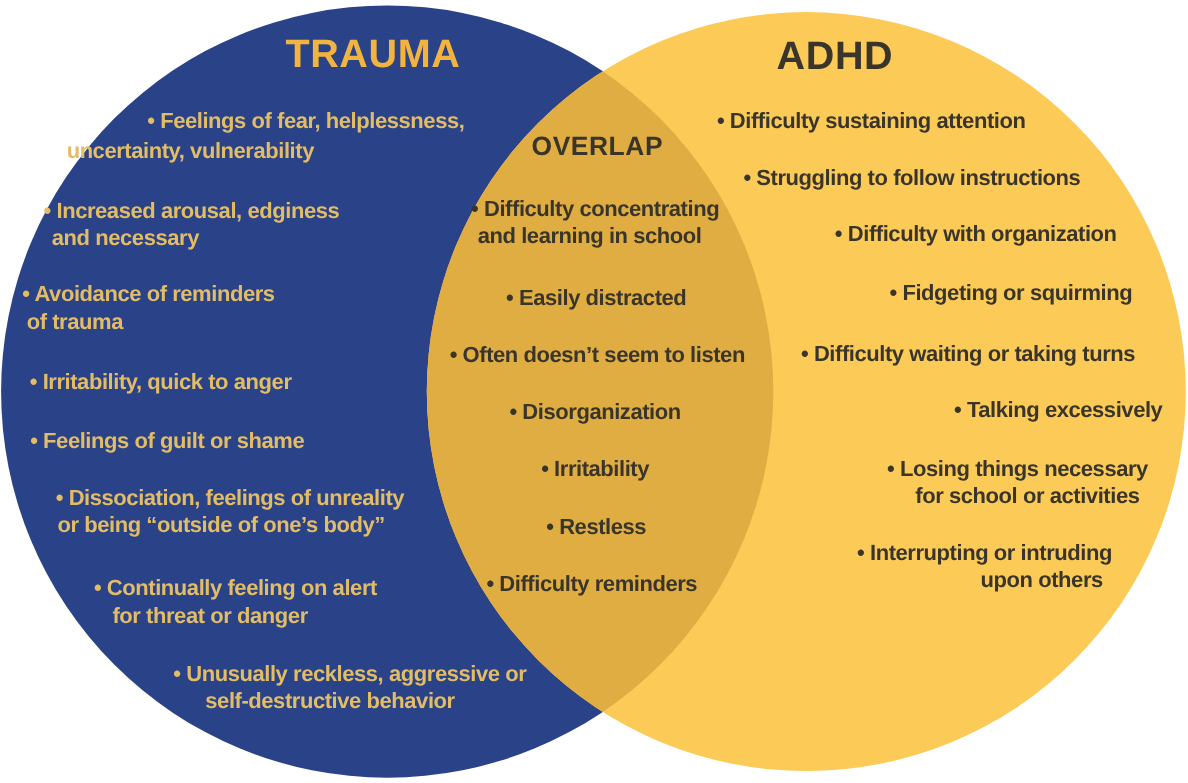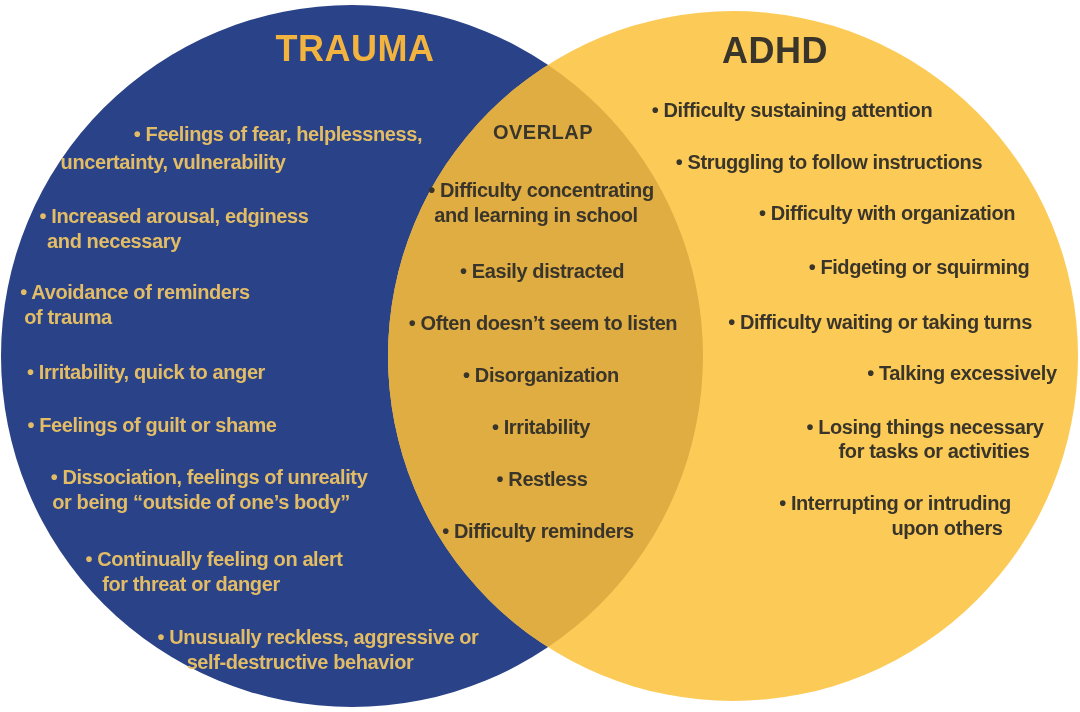--- a/index.html
+++ b/index.html
@@ -16,25 +16,25 @@
     position: absolute;
     transform: translateX(-50%);
     white-space: nowrap;
     font-weight: 700;
     line-height: 1;
   }
   .item {
     font-size: 20px;
     letter-spacing: -0.4px;
   }
-  .tan  { color: var(--left-text, #e3bd66); margin-top: 24px; }
+  .tan  { color: var(--left-text, #e3bd66); }
   .dark { color: var(--dark-text, #3a352b); }
-  .title-main { font-size: 36px; letter-spacing: 0.5px; margin-left: 16px; }
+  .title-main { font-size: 36px; letter-spacing: 0.5px; }
   .title-left { color: var(--left-title, #f2b43e); }
-  .title-overlap { font-size: 20px; letter-spacing: 0.5px; }
+  .title-overlap { font-size: 24px; letter-spacing: 0.5px; }
 </style>
 </head>
 <body>
 
 <div class="stage">
 
   <svg width="1080" height="712" viewBox="0 0 1080 712">
     <defs>
       <clipPath id="clipLeft">
           <circle cx="352" cy="356" r="351"></circle>
@@ -92,18 +92,18 @@
 
   <div class="t item dark" style="left:887px; top:203px">• Difficulty with organization</div>
 
   <div class="t item dark" style="left:919px; top:257px">• Fidgeting or squirming</div>
 
   <div class="t item dark" style="left:880px; top:312px">• Difficulty waiting or taking turns</div>
 
   <div class="t item dark" style="left:962px; top:363px">• Talking excessively</div>
 
   <div class="t item dark" style="left:925px; top:417px">• Losing things necessary</div>
-  <div class="t item dark" style="left:934px; top:441px">for tasks or activities</div>
+  <div class="t item dark" style="left:934px; top:441px">for school or activities</div>
 
   <div class="t item dark" style="left:895px; top:493px">• Interrupting or intruding</div>
   <div class="t item dark" style="left:947px; top:518px">upon others</div>
 
 </div>
 
 </body></html>

